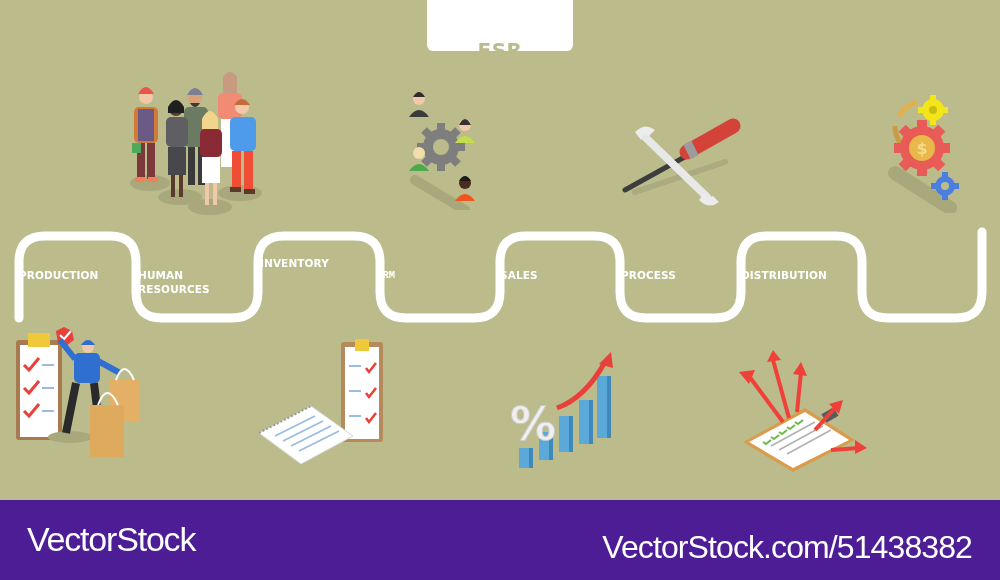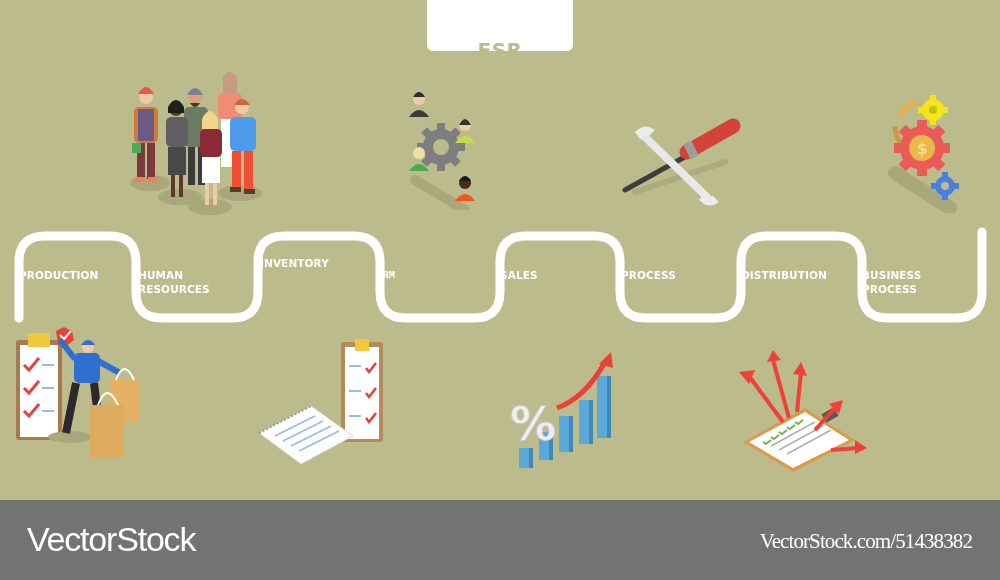--- a/index.html
+++ b/index.html
@@ -4,23 +4,23 @@
 <style>
   * { margin: 0; padding: 0; box-sizing: border-box; }
   html, body { width: 1000px; height: 580px; overflow: hidden; background: #000; }
   body { font-family: "Liberation Sans", sans-serif; position: relative; }
   .canvas { position: absolute; left: 0; top: 0; width: 1000px; height: 500px; background: #bcbb8c; overflow: hidden; }
   .title-badge { position: absolute; left: 427px; top: -10px; width: 146px; height: 61px; background: #ffffff; border-radius: 0 0 6px 6px; display: flex; align-items: center; justify-content: center; padding-top: 10px; }
   .title-badge span { font-family: "DejaVu Sans", sans-serif; font-weight: bold; font-size: 20px; color: #bcbb8c; letter-spacing: 0.5px; margin-top: 48px; }
   svg.path { position: absolute; left: 0; top: 0; }
   .step-label { position: absolute; width: 120px; text-align: left; color: #ffffff; font-family: "DejaVu Sans", sans-serif; font-weight: bold; font-size: 10.5px; line-height: 14px; letter-spacing: 0.1px; }
   .illus { position: absolute; }
-  .footer { position: absolute; left: 0; top: 500px; width: 1000px; height: 80px; background: #737373; }
+  .footer { position: absolute; left: 0; top: 500px; width: 1000px; height: 80px; background: #4c1d95; }
   .footer .brand { position: absolute; left: 27px; top: 20px; color: #fff; font-size: 34px; letter-spacing: -1.2px; font-family: "Liberation Sans", sans-serif; }
-  .footer .url { position: absolute; right: 28px; top: 29px; color: #fff; font-size: 21px; letter-spacing: -0.9px; font-family: Liberation Serif, serif; }
+  .footer .url { position: absolute; right: 28px; top: 29px; color: #fff; font-size: 32px; letter-spacing: -0.9px; font-family: Liberation Sans, sans-serif; }
 </style>
 </head>
 <body>
 
 <div class="canvas">
 
   <div class="title-badge">
     <span>ESR</span>
   </div>
 
@@ -42,24 +42,20 @@
     <div>CRM</div>
   </div>
   <div class="step-label" style="left:500px; top:268px;">
     <div>SALES</div>
   </div>
   <div class="step-label" style="left:621px; top:268px;">
     <div>PROCESS</div>
   </div>
   <div class="step-label" style="left:741px; top:268px;">
     <div>DISTRIBUTION</div>
-  </div>
-  <div class="step-label" style="left:862px; top:268px;">
-    <div>BUSINESS</div>
-    <div>PROCESS</div>
   </div>
 
   <svg class="illus" style="left:120px; top:65px;" width="160" height="155" viewBox="0 0 160 155">
     <ellipse cx="30" cy="118" rx="20" ry="8" fill="#a9a87c"></ellipse>
     <ellipse cx="60" cy="132" rx="22" ry="8" fill="#a9a87c"></ellipse>
     <ellipse cx="90" cy="142" rx="22" ry="8" fill="#a9a87c"></ellipse>
     <ellipse cx="120" cy="128" rx="22" ry="8" fill="#a9a87c"></ellipse>
 
     <circle cx="110" cy="18" r="7" fill="#f2c9a8"></circle>
     <path d="M103 12 q7 -10 14 0 l0 18 q-7 4 -14 0 z" fill="#c79a82"></path>

